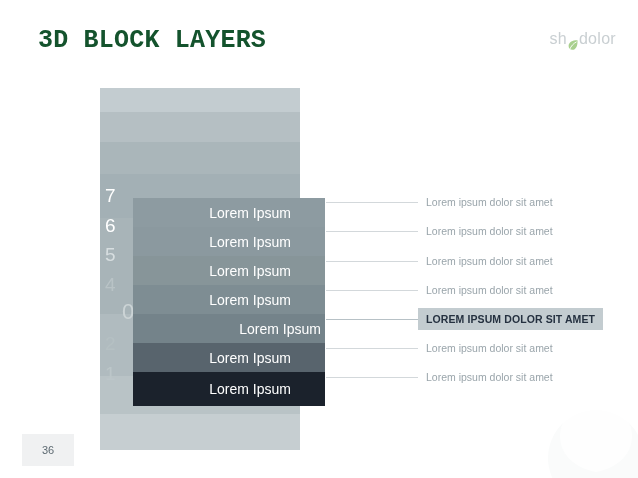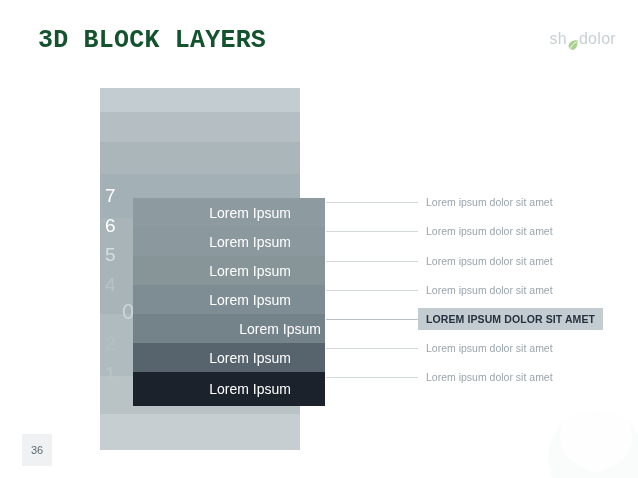--- a/index.html
+++ b/index.html
@@ -71,21 +71,21 @@
     margin: 0 0px;
     position: relative;
     top: 1px;
   }
 
   
   .page-number {
     position: absolute;
     left: 22px;
     top: 434px;
-    width: 30px;
+    width: 52px;
     height: 32px;
     background: #f0f1f2;
     color: #5d6a72;
     font-size: 11px;
     display: flex;
     align-items: center;
     justify-content: center;
   }
 
   

